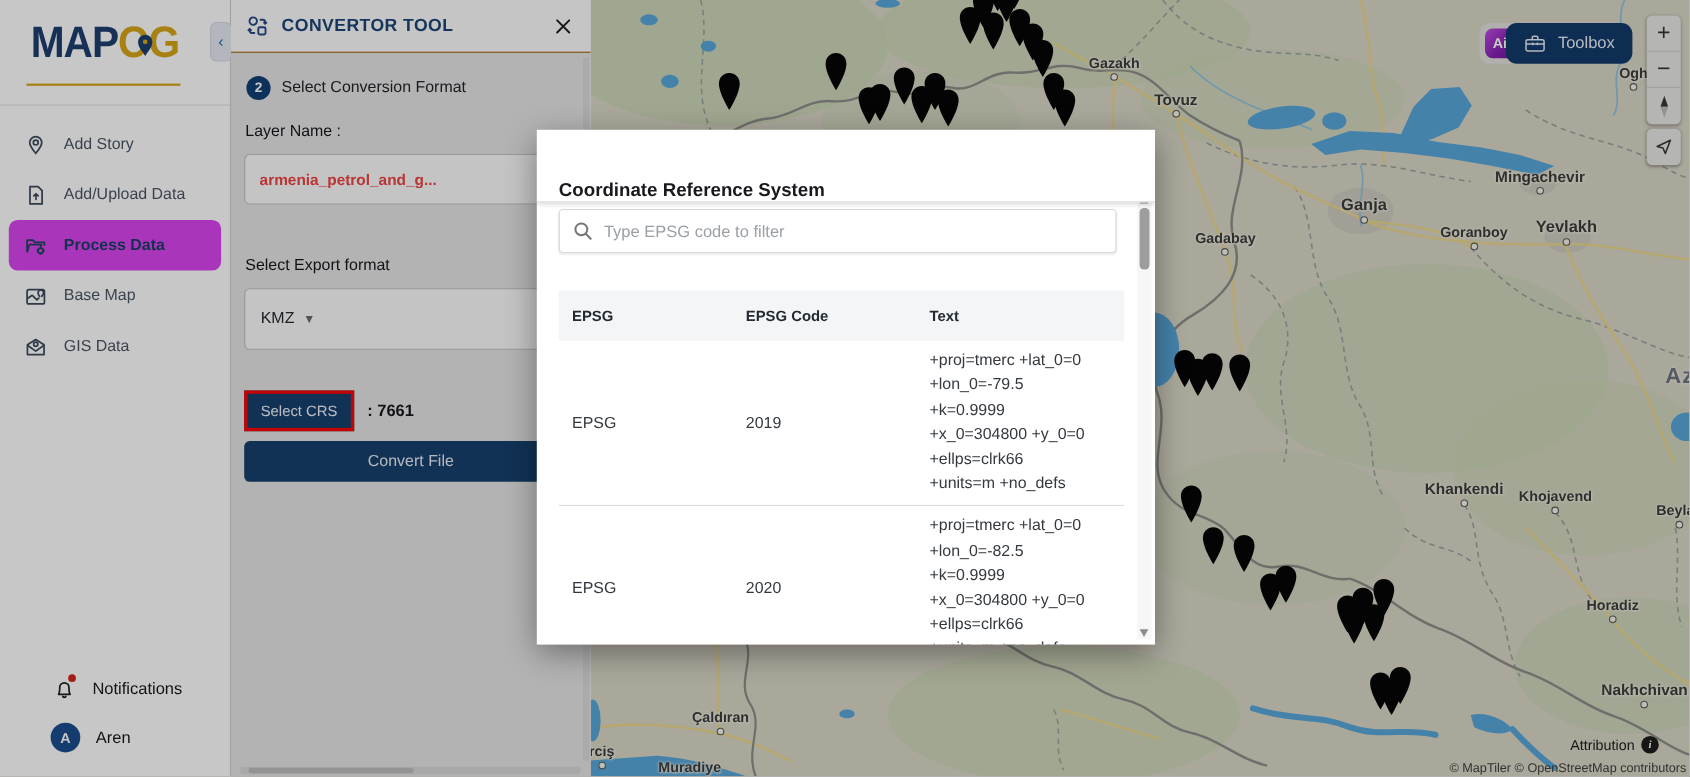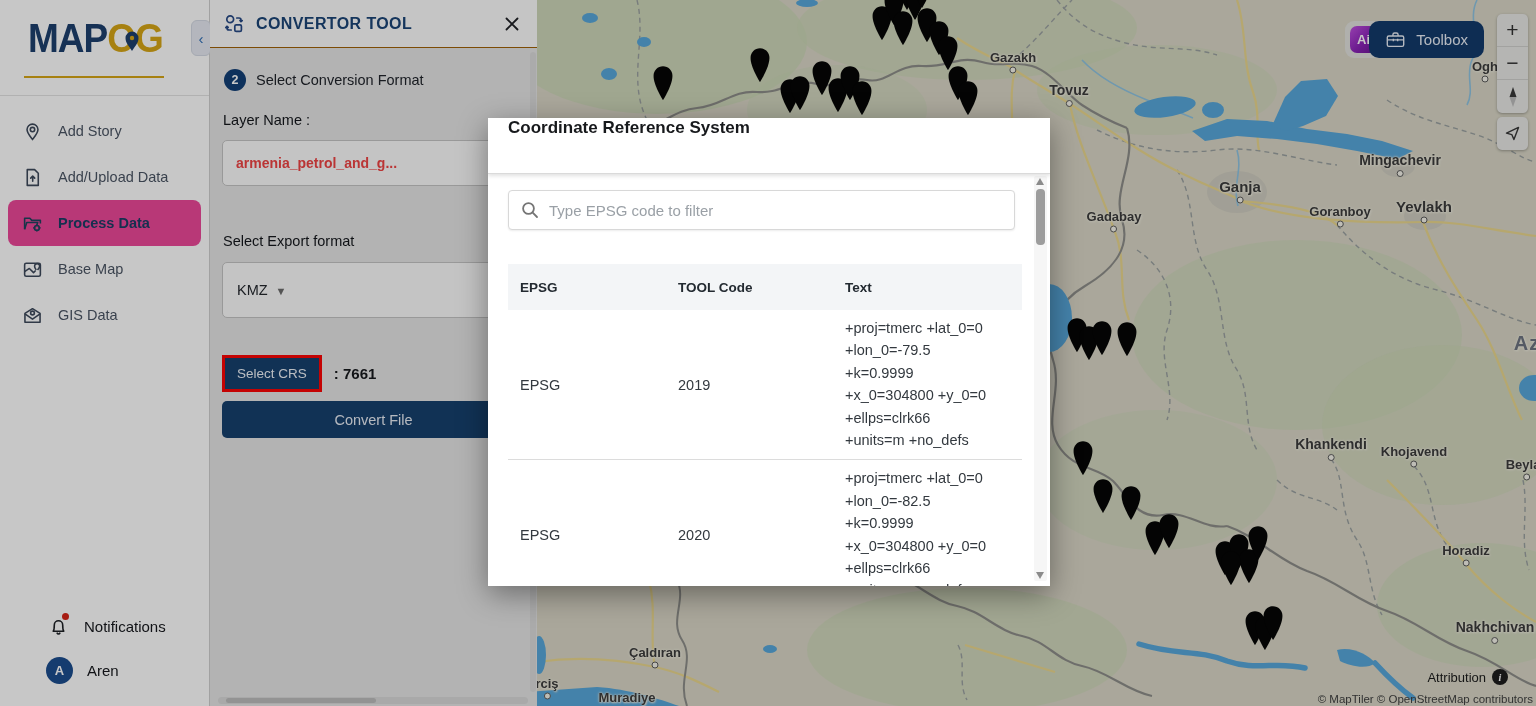--- a/index.html
+++ b/index.html
@@ -12,21 +12,21 @@
   #logo-area { position:relative; height:96px; border-bottom:1px solid #e3e3e3; }
   #logo { position:absolute; left:28px; top:18px; font-weight:800; font-size:37px; letter-spacing:-1px; transform:scaleY(1.08); }
   #logo .map { color:#1d3f6e; }
   #logo .og { color:#d7a616; position:relative; }
   #logo-pin { position:absolute; left:10px; top:9px; }
   #logo-underline { position:absolute; left:24px; top:76px; width:140px; height:2px; background:#d7a616; }
   #collapse-btn { position:absolute; right:-2px; top:20px; width:20px; height:36px; background:#e7eaf2; border:1px solid #d4d9e4; border-radius:6px; color:#2d6cb5; font-size:15px; display:flex; align-items:center; justify-content:center; cursor:pointer; }
   #nav { position:absolute; top:108px; left:0; width:100%; }
   .nav-item { position:relative; height:46px; display:flex; align-items:center; gap:15px; padding-left:22px; color:#4b5564; font-size:14.5px; cursor:pointer; }
   .nav-item svg { flex:0 0 auto; }
-  .nav-item.active { background:#ec4899; border-radius:8px; margin:0 8px; padding-left:14px; color:#1c3e66; font-weight:bold; }
+  .nav-item.active { background:#d946ef; border-radius:8px; margin:0 8px; padding-left:14px; color:#1c3e66; font-weight:bold; }
   #sidebar-bottom { position:absolute; left:0; bottom:14px; width:100%;margin-left:24px; }
   #notif-row { height:44px; display:flex; align-items:center; gap:15px; padding-left:24px; font-size:15px; color:#16181d; font-weight:500; cursor:pointer; position:relative; }
   #notif-dot { position:absolute; left:38px; top:9px; width:7px; height:7px; background:#d62418; border-radius:50%; }
   #user-row { height:44px; display:flex; align-items:center; gap:14px; padding-left:22px; font-size:15px; color:#16181d; cursor:pointer; }
   #avatar { width:27px; height:27px; border-radius:50%; background:#1c4d8f; color:#fff; font-size:13px; font-weight:bold; display:flex; align-items:center; justify-content:center; }
 
   
   #panel { position:absolute; left:210px; top:0; width:327px; height:706px; background:#e6e6e6; z-index:10; }
   #panel-header { position:absolute; left:0; top:0; width:100%; height:48px; background:#fdfdfd; border-bottom:1px solid #a16207; display:flex; align-items:center; padding:0 14px; gap:12px; }
   #panel-title { color:#1b4577; font-weight:bold; font-size:16px; letter-spacing:.4px; flex:1; }
@@ -64,21 +64,21 @@
   .zbtn { height:33px; display:flex; align-items:center; justify-content:center; font-size:21px; color:#333; cursor:pointer; border-bottom:1px solid #d0d0ce; }
   .zbtn:last-child { border-bottom:none; }
   #locate-btn { position:absolute; right:8px; top:117px; width:31px; height:33px; background:#e8e8e6; border-radius:5px; box-shadow:0 1px 3px rgba(0,0,0,.3); display:flex; align-items:center; justify-content:center; cursor:pointer; }
   #attribution { position:absolute; right:28px; bottom:21px; font-size:13px; color:#1b1b1b; display:flex; align-items:center; gap:6px; }
   #info-icon { width:16px; height:16px; background:#1d1d1d; color:#fff; border-radius:50%; font-size:10px; font-style:italic; font-weight:bold; font-family:"Liberation Serif",serif; display:flex; align-items:center; justify-content:center; }
   #map-copyright { position:absolute; right:3px; bottom:1px; font-size:11.5px; color:#3f3f3f; }
 
   
   #backdrop { position:absolute; left:0; top:0; width:1536px; height:706px; background:rgba(0,0,0,.22); z-index:40; }
   #modal { position:absolute; left:488px; top:118px; width:562px; height:468px; background:#fff; z-index:50; box-shadow:0 8px 28px rgba(0,0,0,.4); overflow:hidden; }
-  #modal-header { position:absolute; left:0; top:0; width:100%; height:56px; background:#fff; border-bottom:1px solid #dadada; box-shadow:0 2px 4px rgba(0,0,0,.12); display:flex; align-items:flex-start; padding:0 20px; z-index:2; }
+  #modal-header { position:absolute; left:0; top:0; width:100%; height:66px; background:#fff; border-bottom:1px solid #dadada; box-shadow:0 2px 4px rgba(0,0,0,.12); display:flex; align-items:flex-end; padding:0 20px; z-index:2; }
   #modal-title { font-size:17px; font-weight:bold; color:#17191c; }
   #crs-search { position:absolute; left:20px; top:72px; width:507px; height:40px; border:1px solid #d8d8d8; border-radius:4px; box-shadow:0 1px 2px rgba(0,0,0,.08); display:flex; align-items:center; padding:0 12px; gap:10px; background:#fff; }
   #crs-search input { border:none; outline:none; flex:1; font-size:15px; font-family:inherit; color:#333; }
   #crs-search input::placeholder { color:#9aa0a6; }
   #crs-table { position:absolute; left:20px; top:146px; width:514px; }
   #crs-thead { position:relative; height:46px; background:#f3f5f7; display:flex; align-items:center; font-size:13.5px; font-weight:bold; color:#232a31; }
   .c1 { position:absolute; left:12px; width:145px; }
   .c2 { position:absolute; left:170px; width:155px; }
   .c3 { position:absolute; left:337px; width:170px; }
   .crs-row { position:relative; border-bottom:1px solid #dcdcdc; font-size:14.5px; color:#33393f; }
@@ -404,21 +404,21 @@
       <svg width="18" height="18" viewBox="0 0 18 18" fill="none" stroke="#757575" stroke-width="1.8" stroke-linecap="round">
           <circle cx="7.5" cy="7.5" r="5.4"></circle>
           <path d="M11.7 11.7 L16 16"></path>
         </svg>
       <input placeholder="Type EPSG code to filter" style="">
     </div>
 
     <div id="crs-table">
       <div id="crs-thead">
         <span class="c1">EPSG</span>
-        <span class="c2">TOOL Code</span>
+        <span class="c2">EPSG Code</span>
         <span class="c3">Text</span>
       </div>
       <div class="crs-row">
         <span class="cell c1">EPSG</span>
         <span class="cell c2">2019</span>
         <div class="text-cell">+proj=tmerc +lat_0=0
 +lon_0=-79.5
 +k=0.9999
 +x_0=304800 +y_0=0
 +ellps=clrk66

